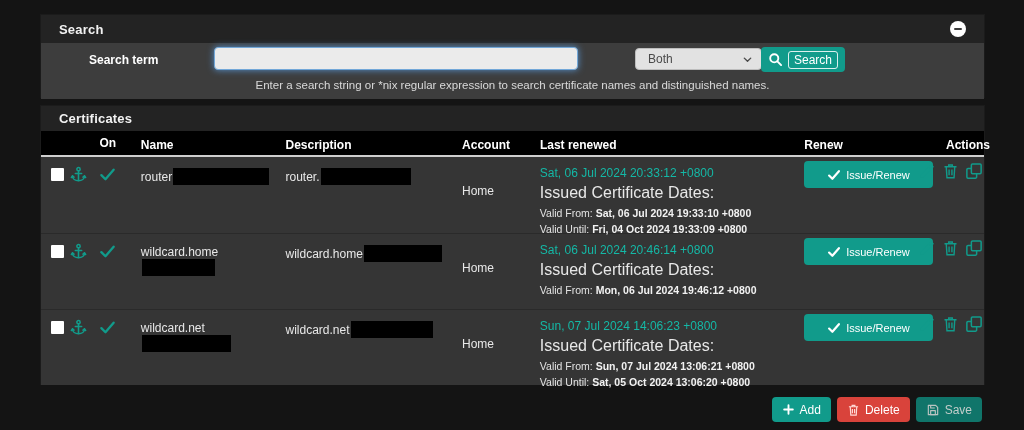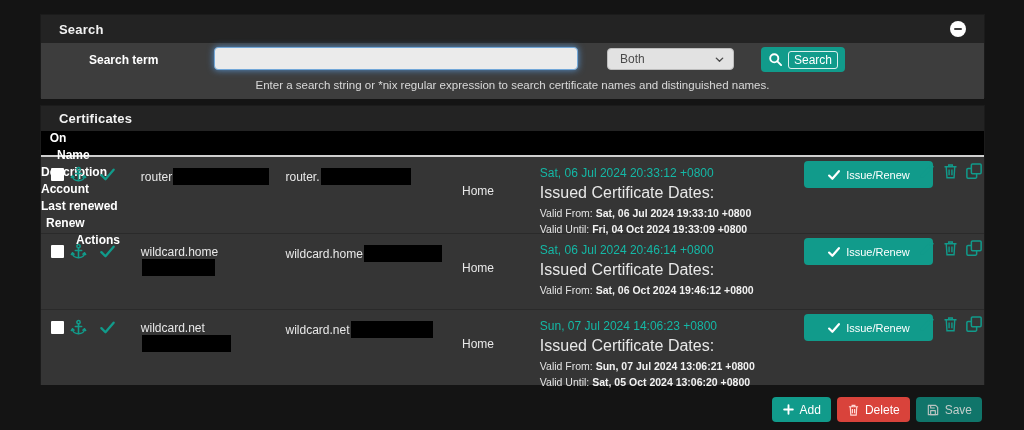--- a/index.html
+++ b/index.html
@@ -12,37 +12,37 @@
                   display:flex; align-items:center; padding:0 18px; letter-spacing:.2px; }
   .panel-header .spacer { flex:1; }
 
   
   #search-panel { top:14px; height:84px; }
   #search-body { position:relative; height:56px; background:#3d3d3d; }
   .form-label { position:absolute; left:48px; top:10px; color:#ffffff; font-size:12px; font-weight:bold; }
   .search-input { position:absolute; left:173px; top:4px; width:364px; height:23px; background:#ebebeb;
                   border:1px solid #72a7d8; border-radius:4px; outline:none;
                   box-shadow:0 0 7px rgba(90,160,230,.85); font-size:12px; padding:0 6px; color:#222; }
-  .fake-select { position:absolute; left:566px; top:5px; width:127px; height:22px; background:#e2e2e2;
+  .fake-select { position:absolute; left:594px; top:5px; width:127px; height:22px; background:#e2e2e2;
                  border:1px solid #bdbdbd; border-radius:4px; display:flex; align-items:center;
                  padding:0 8px 0 12px; color:#4a4a4a; font-size:12px; cursor:pointer; }
   .fake-select .sel-label { flex:1; }
   .help-text { position:absolute; top:36px; width:100%; text-align:center; color:#d9d9d9; font-size:11.5px; }
 
   .btn { display:inline-flex; align-items:center; justify-content:center; gap:5px; border:none; cursor:pointer;
          border-radius:4px; color:#fff; font-size:12px; font-family:inherit; }
   .btn-search { position:absolute; left:720px; top:4px; height:25px; padding:0 7px; background:#119b8b; }
   .btn-clear  { position:absolute; left:777px; top:4px; height:25px; padding:0 7px; background:#2196f3; }
   .btn-label-boxed { border:1px solid rgba(255,255,255,.85); border-radius:3px; padding:1px 5px; font-size:12px; }
 
   
   #certs-panel { top:105px; height:280px; }
   #certs-panel .panel-header { height:25px; }
   .thead { display:flex; height:26px; background:#000; color:#fff; font-size:12px; font-weight:bold;
-           border-bottom:2px solid #cfcfcf;flex-direction:column; }
+           align-items:center; border-bottom:2px solid #cfcfcf; }
   .trow { display:flex; height:76px; background:#353535; align-items:flex-start; }
   .trow + .trow { border-top:1px solid #2a2a2a; }
 
   .c-sel  { width:50px;  padding:9px 0 0 10px; display:flex; align-items:center; gap:6px; }
   .c-on   { width:34px;  text-align:center; padding-top:10px; }
   .c-name { width:161px; padding:11px 0 0 16px; }
   .c-desc { width:177px; padding-top:11px; }
   .c-acct { width:78px;  padding-top:27px; }
   .c-last { width:260px; padding-top:9px; }
   .c-renew{ width:112px; padding-top:4px; }
@@ -214,21 +214,21 @@
               <polyline points="3,12 9,18 21,4"></polyline>
             </svg>
         </span>
       </div>
       <div class="c-name cell-text"><span>wildcard.home</span><span class="redact" style="width:73px"></span></div>
       <div class="c-desc cell-text"><span>wildcard.home</span><span class="redact" style="width:78px"></span></div>
       <div class="c-acct cell-text">Home</div>
       <div class="c-last">
         <div class="lr-line1">Sat, 06 Jul 2024 20:46:14 +0800</div>
         <div class="lr-line2">Issued Certificate Dates:</div>
-        <div class="lr-small"><span>Valid From:</span> <b>Sat, 06 Oct 2024 19:46:12 +0800</b></div>
+        <div class="lr-small"><span>Valid From:</span> <b>Mon, 06 Jul 2024 19:46:12 +0800</b></div>
       </div>
       <div class="c-renew">
         <button class="btn btn-issue">
           <span class="icon" style="color:#fff">
             <svg width="14" height="12" viewBox="0 0 24 22" fill="none" stroke="currentColor" stroke-width="4" stroke-linecap="round" stroke-linejoin="round">
                 <polyline points="3,12 9,18 21,4"></polyline>
               </svg>
           </span>
           <span>Issue/Renew</span>
         </button>

